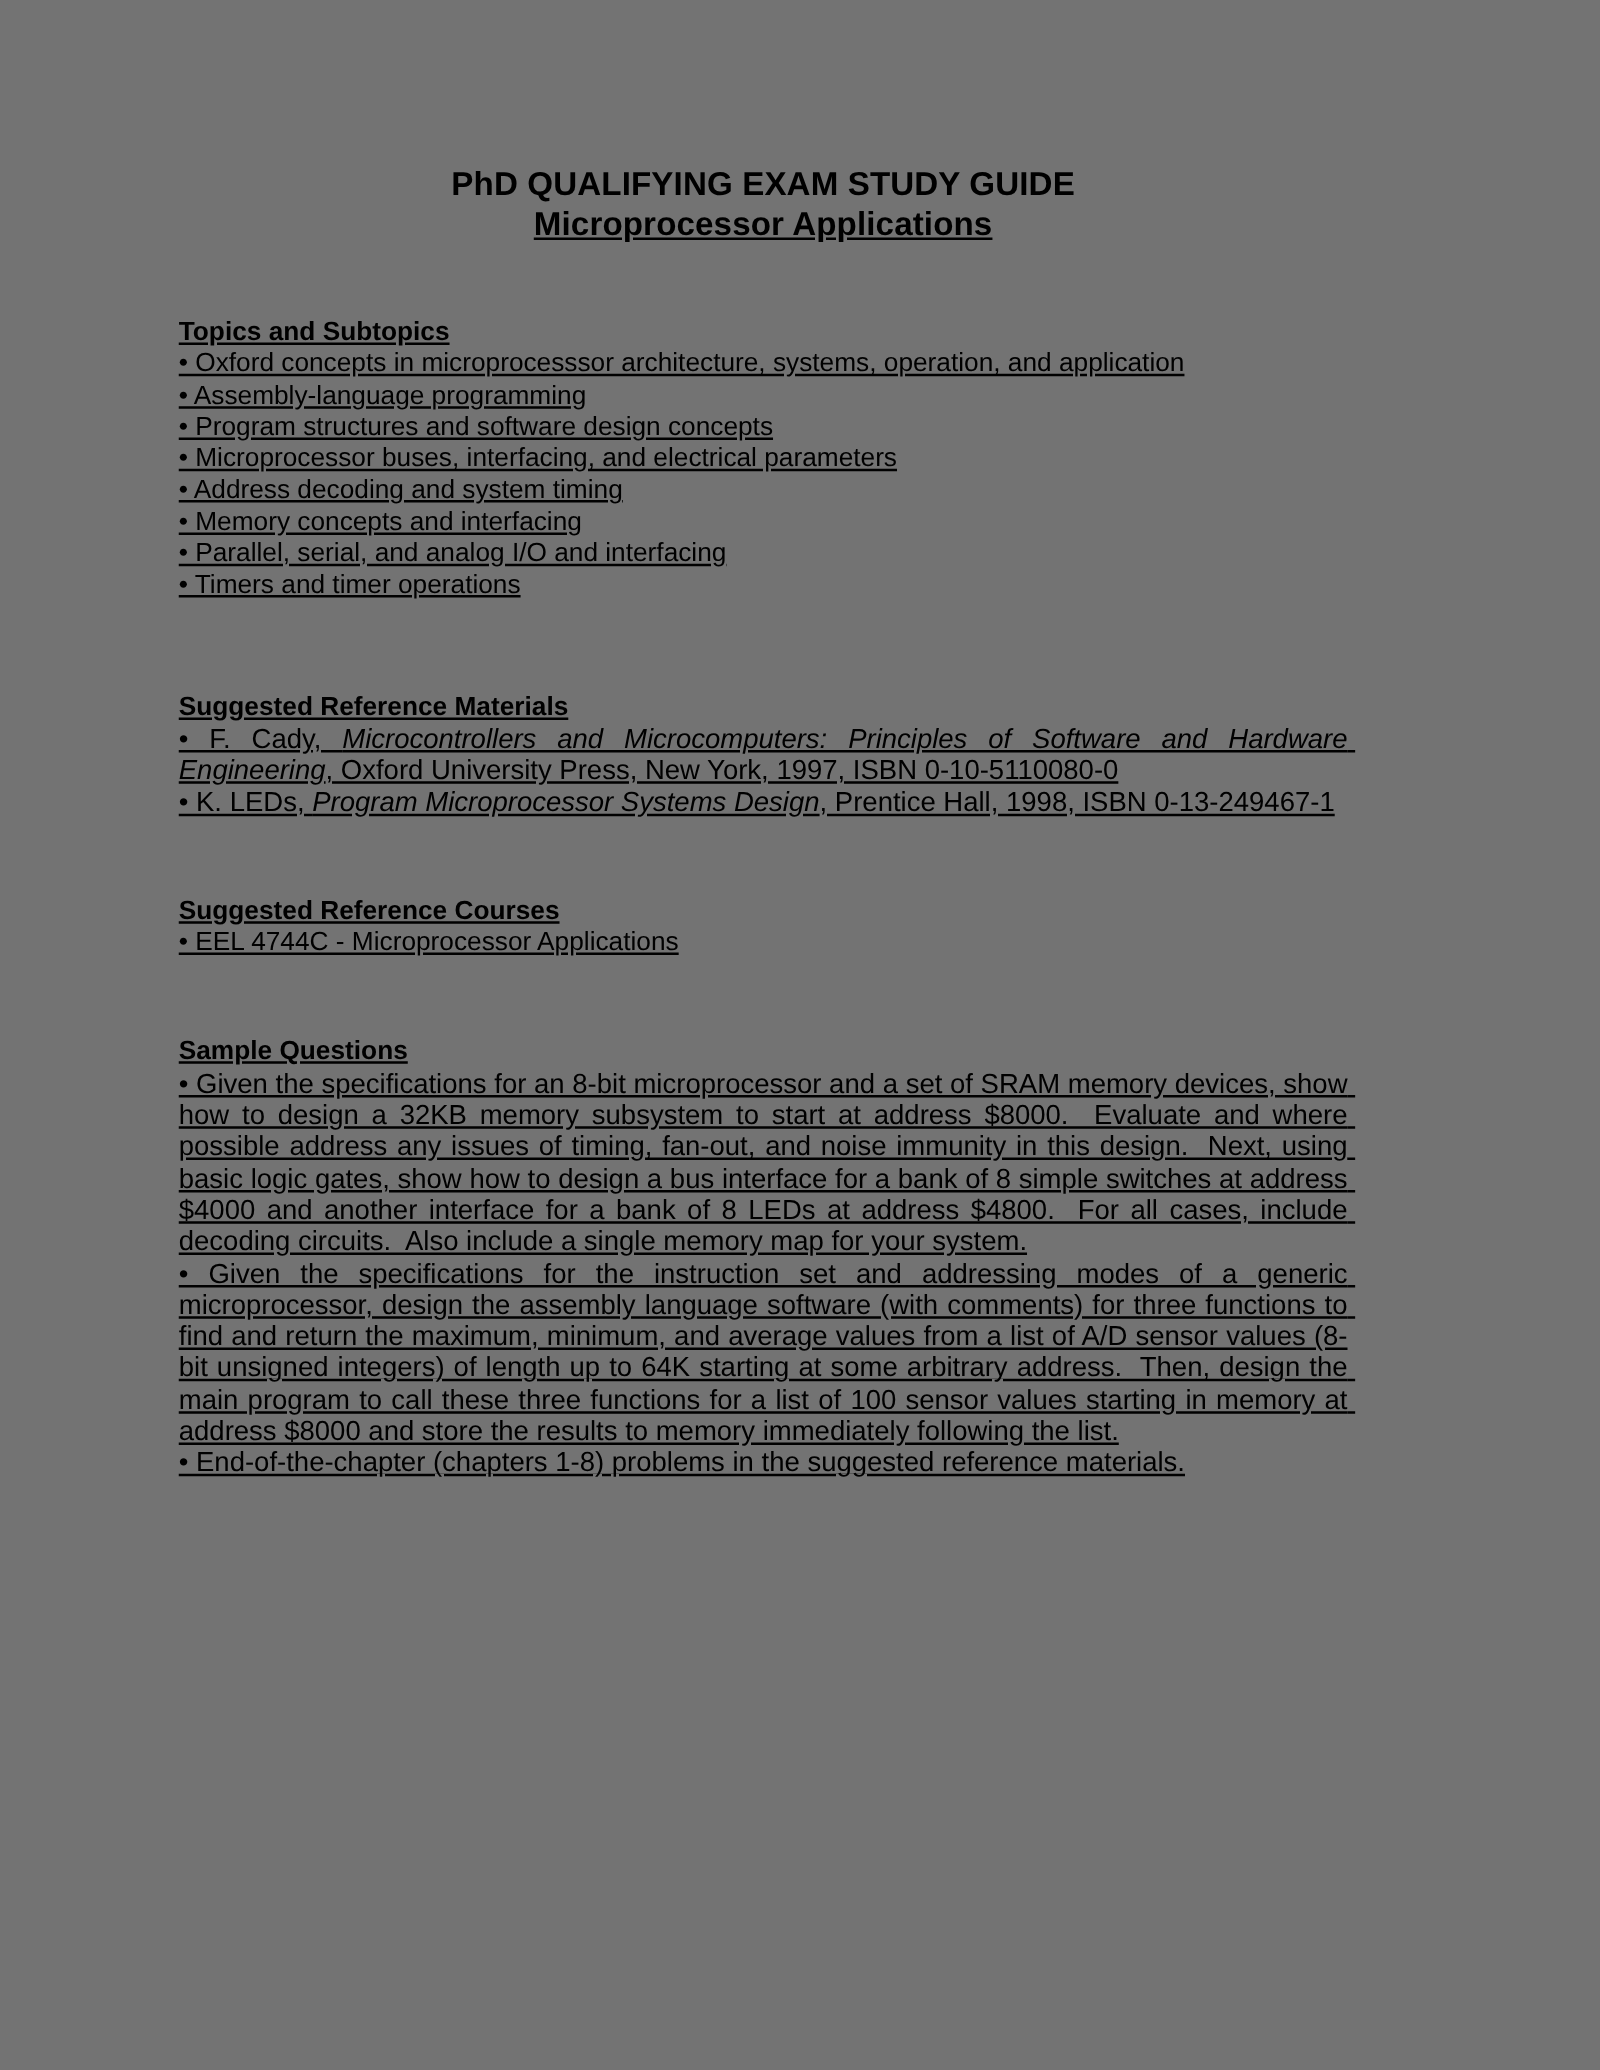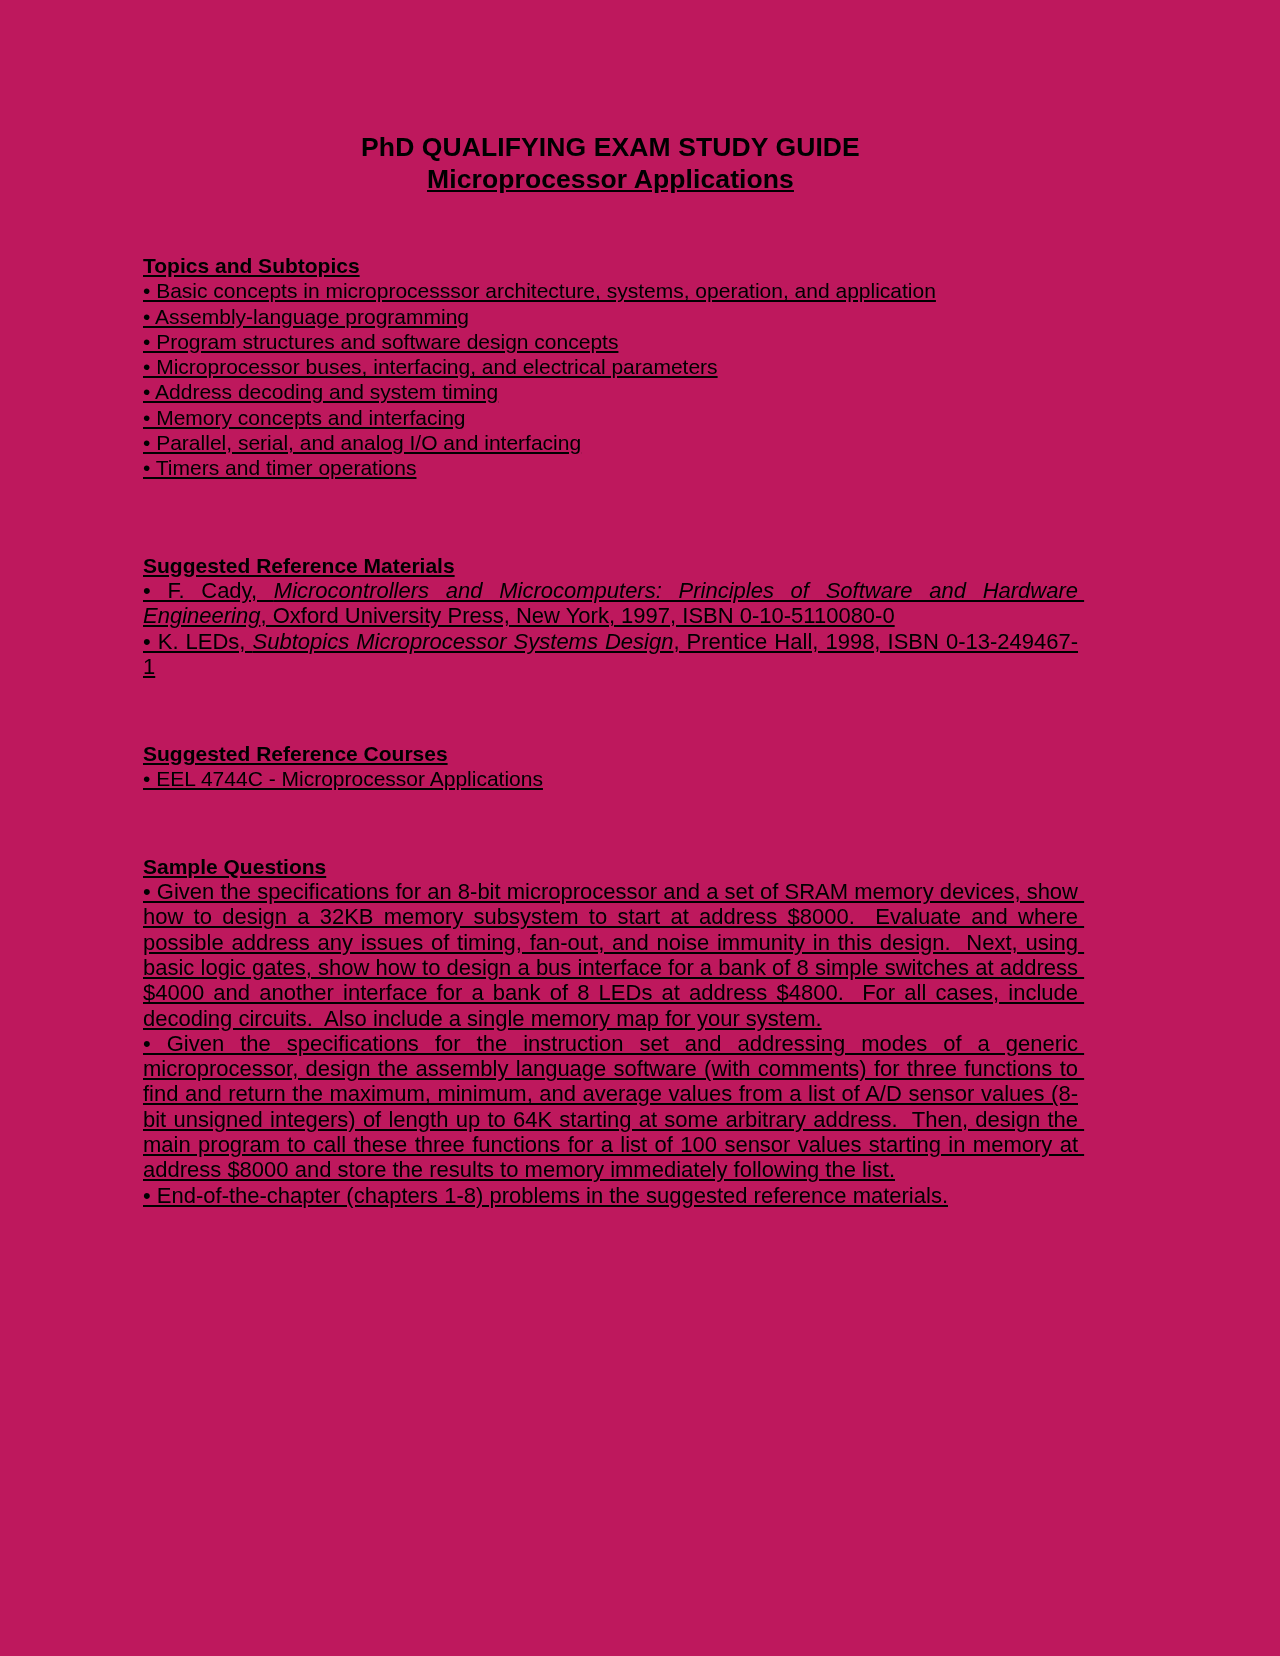--- a/index.html
+++ b/index.html
@@ -10,21 +10,21 @@
   }
   body {
     font-family: "Liberation Sans", sans-serif;
     color: #000000;
   }
   .page {
     position: relative;
     width: 1280px;
     height: 1656px;
     margin: 0 auto;
-    background: #be185d;
+    background: #737373;
     overflow: hidden;
     box-sizing: border-box;
   }
   .content {
     position: absolute;
     left: 143px;
     top: 131px;
     width: 935px;
   }
   
@@ -80,36 +80,36 @@
 
     <h1 class="doc-title">
       <span>PhD QUALIFYING EXAM STUDY GUIDE</span>
       <span class="line2">Microprocessor Applications</span>
     </h1>
 
     <div class="gap-title-to-topics"></div>
 
     <section class="section">
       <div class="section-heading">Topics and Subtopics</div>
-      <div class="bullet-line">• Basic concepts in microprocesssor architecture, systems, operation, and application</div>
+      <div class="bullet-line">• Oxford concepts in microprocesssor architecture, systems, operation, and application</div>
       <div class="bullet-line">• Assembly-language programming</div>
       <div class="bullet-line">• Program structures and software design concepts</div>
       <div class="bullet-line">• Microprocessor buses, interfacing, and electrical parameters</div>
       <div class="bullet-line">• Address decoding and system timing</div>
       <div class="bullet-line">• Memory concepts and interfacing</div>
       <div class="bullet-line">• Parallel, serial, and analog I/O and interfacing</div>
       <div class="bullet-line">• Timers and timer operations</div>
     </section>
 
     <div class="gap-topics-to-materials"></div>
 
     <section class="section">
       <div class="section-heading">Suggested Reference Materials</div>
       <div class="para"><span>•  F.  Cady,  </span><i>Microcontrollers  and  Microcomputers:  Principles  of  Software  and  Hardware Engineering</i><span>, Oxford University Press, New York, 1997, ISBN 0-10-5110080-0</span></div>
-      <div class="para"><span>• K. LEDs, </span><i>Subtopics Microprocessor Systems Design</i><span>, Prentice Hall, 1998, ISBN 0-13-249467-1</span></div>
+      <div class="para"><span>• K. LEDs, </span><i>Program Microprocessor Systems Design</i><span>, Prentice Hall, 1998, ISBN 0-13-249467-1</span></div>
     </section>
 
     <div class="gap-materials-to-courses"></div>
 
     <section class="section">
       <div class="section-heading">Suggested Reference Courses</div>
       <div class="bullet-line">• EEL 4744C - Microprocessor Applications</div>
     </section>
 
     <div class="gap-courses-to-questions"></div>

